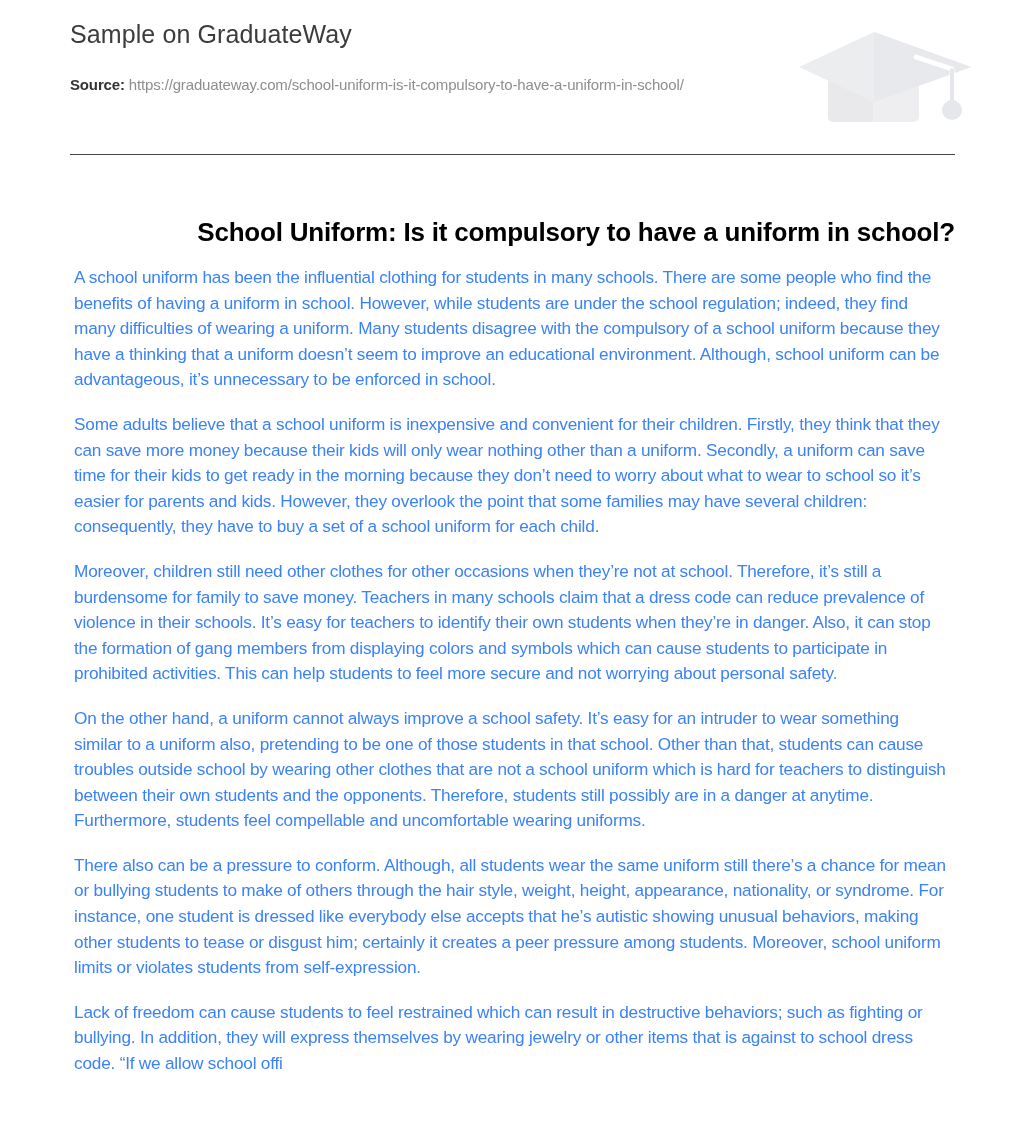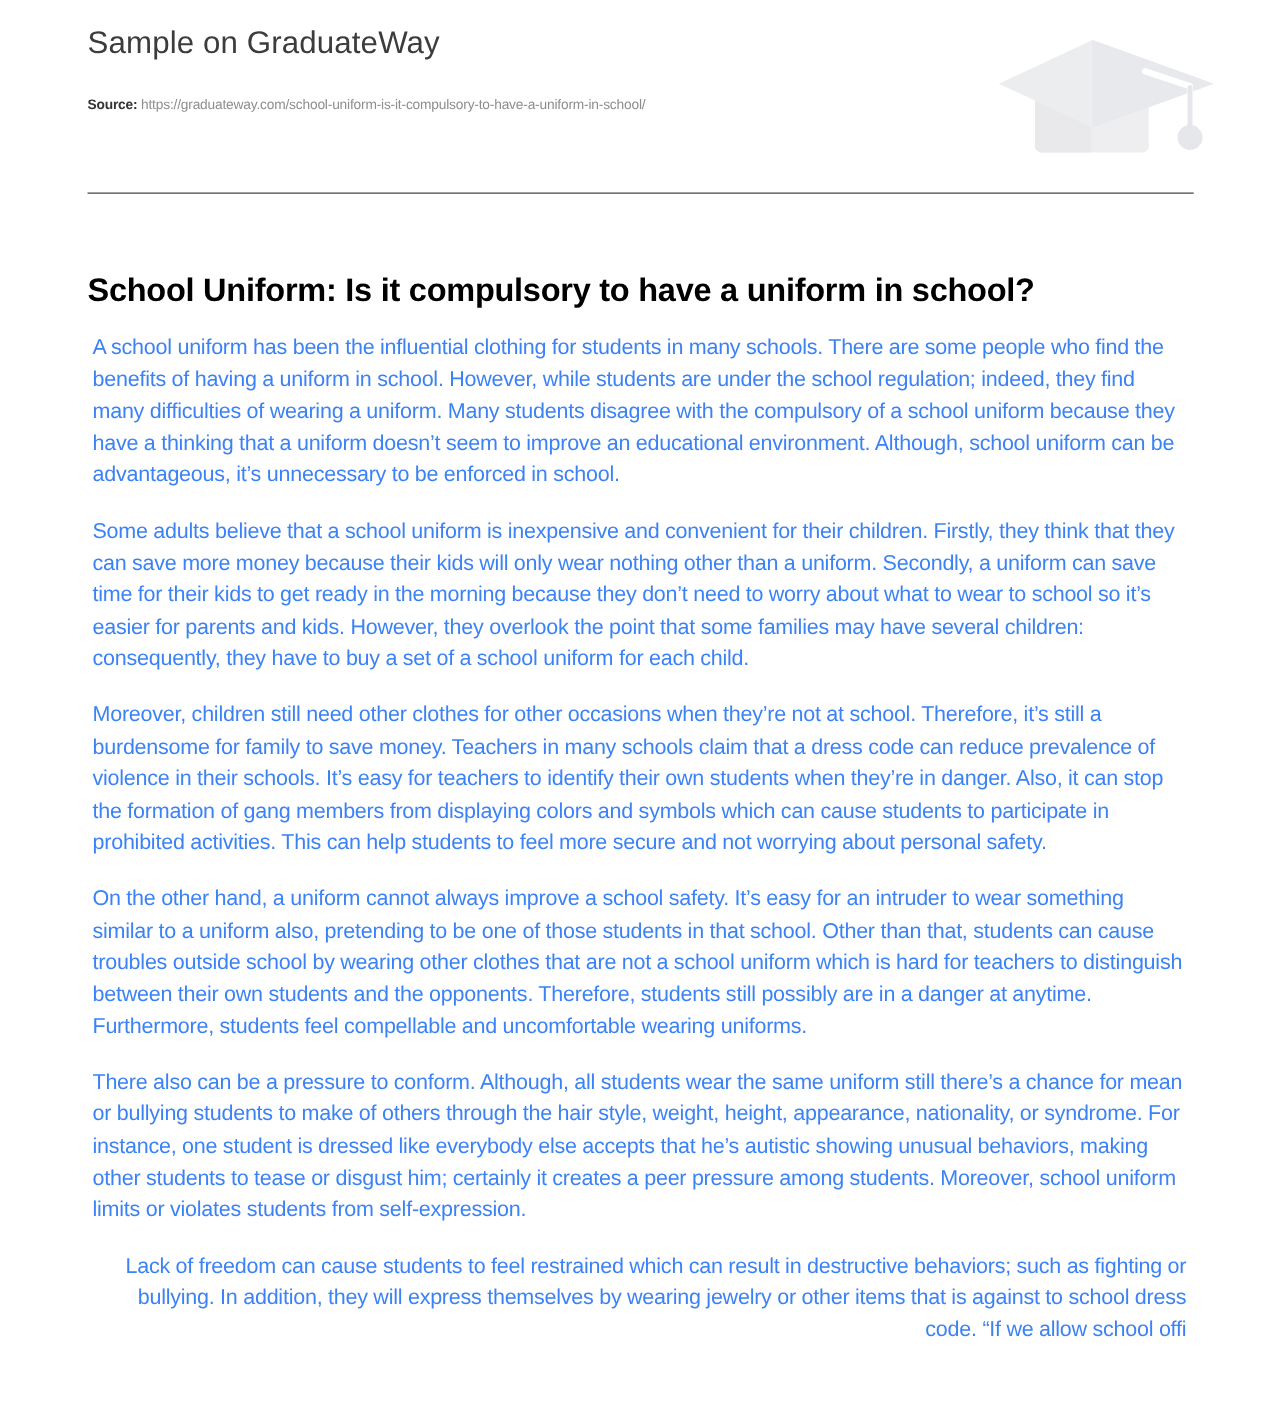--- a/index.html
+++ b/index.html
@@ -40,21 +40,21 @@
     color: #3c3c3c;
     font-weight: 400;
     letter-spacing: 0.1px;
   }
 
   .source-line {
     position: absolute;
     left: 70px;
     top: 72px;
     width: 720px;
-    font-size: 11px;
+    font-size: 15px;
     line-height: 25px;
     color: #8c8c8c;
     word-break: break-word;
     letter-spacing: -0.15px;
   }
   .source-label {
     color: #333333;
     font-weight: 700;
   }
   .source-url {
@@ -79,21 +79,21 @@
     height: 1px;
     background: #474747;
   }
 
   
   .doc-title {
     position: absolute;
     left: 70px;
     top: 198px;
     width: 885px;
-    text-align: left;
+    text-align: right;
     font-size: 26px;
     line-height: 34px;
     font-weight: 700;
     color: #000000;
     font-family: "Liberation Sans Narrow", "Liberation Sans", sans-serif;
     font-stretch: condensed;
     letter-spacing: -0.2px;
   }
 
   
@@ -106,21 +106,21 @@
 
   .para {
     font-size: 17.2px;
     line-height: 25.6px;
     color: #3b82f6;
     margin: 0 0 19px 0;
     text-align: left;
     letter-spacing: -0.18px;
     word-spacing: -0.1px;
   }
-  .para:last-child { margin-bottom: 0; text-align: right; }
+  .para:last-child { margin-bottom: 0; }
 </style>
 </head>
 <body>
 
 <div class="page">
 
   <div class="header">
 
     <div class="brand-line">Sample on GraduateWay</div>
 

